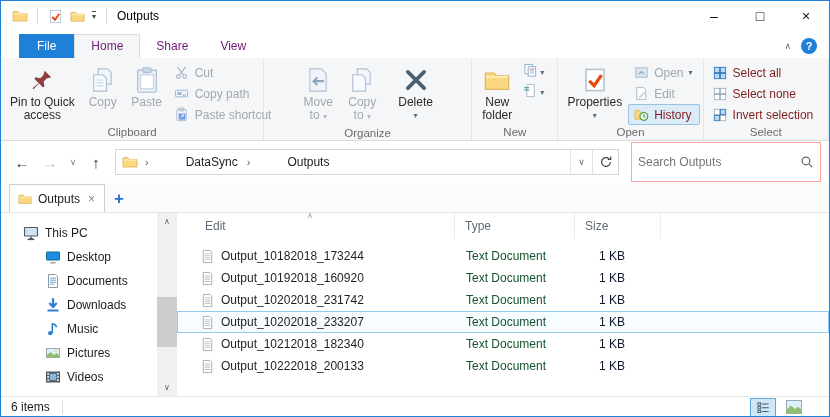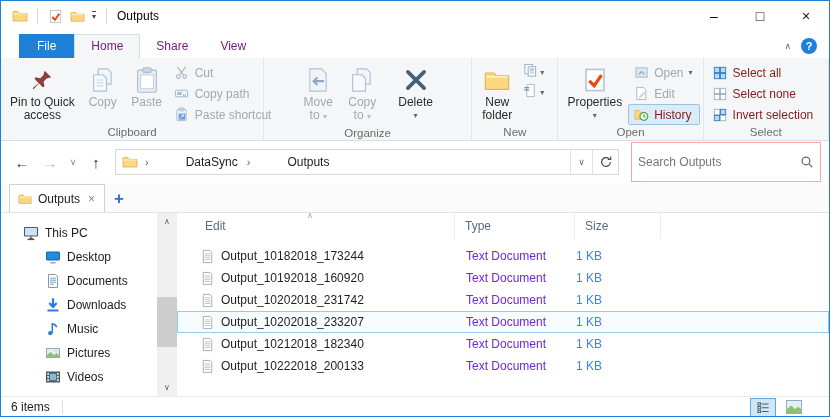--- a/index.html
+++ b/index.html
@@ -81,22 +81,22 @@
   .filelist { flex:1; position:relative; padding-top:0; }
   .flh { display:flex; height:26px; align-items:center; color:#5b6b79; position:relative; }
   .flh-cell { height:100%; display:flex; align-items:center; border-right:1px solid #ececec; }
   .flh-name { width:278px; padding-left:28px; position:relative; }
   .flh-type { width:120px; padding-left:10px; }
   .flh-size { width:86px; padding-left:10px; }
   .sort-ind { position:absolute; top:-2px; left:130px; font-size:8px; color:#9aa3ac; }
   .frow { display:flex; height:22px; align-items:center; border:1px solid transparent; }
   .frow.selected { background:#f7fcff; border-color:#93cbee; }
   .fc-name { width:278px; display:flex; align-items:center; gap:6px; padding-left:21px; color:#1e1e1e; }
-  .fc-type { width:120px; padding-left:10px; color:#6d28d9; }
-  .fc-size { width:86px; padding-right:14px; text-align:left; color:#3b82f6; }
+  .fc-type { width:120px; padding-left:10px; color:#14532d; }
+  .fc-size { width:86px; padding-right:14px; text-align:center; color:#0f172a; }
 
   
   .statusbar { height:21px; border-top:1px solid #eaeaea; background:#fff; display:flex; align-items:center; padding:0 10px; }
   .status-sep { width:1px; height:14px; background:#dcdcdc; margin-left:12px; }
   .view-btns { margin-left:auto; display:flex; gap:5px; margin-right:12px; }
   .view-btn { width:26px; height:19px; display:flex; align-items:center; justify-content:center; border:1px solid transparent; }
   .view-btn.active { background:#cfe8f7; border-color:#5fa8d8; }
 </style>
 </head>
 <body>

